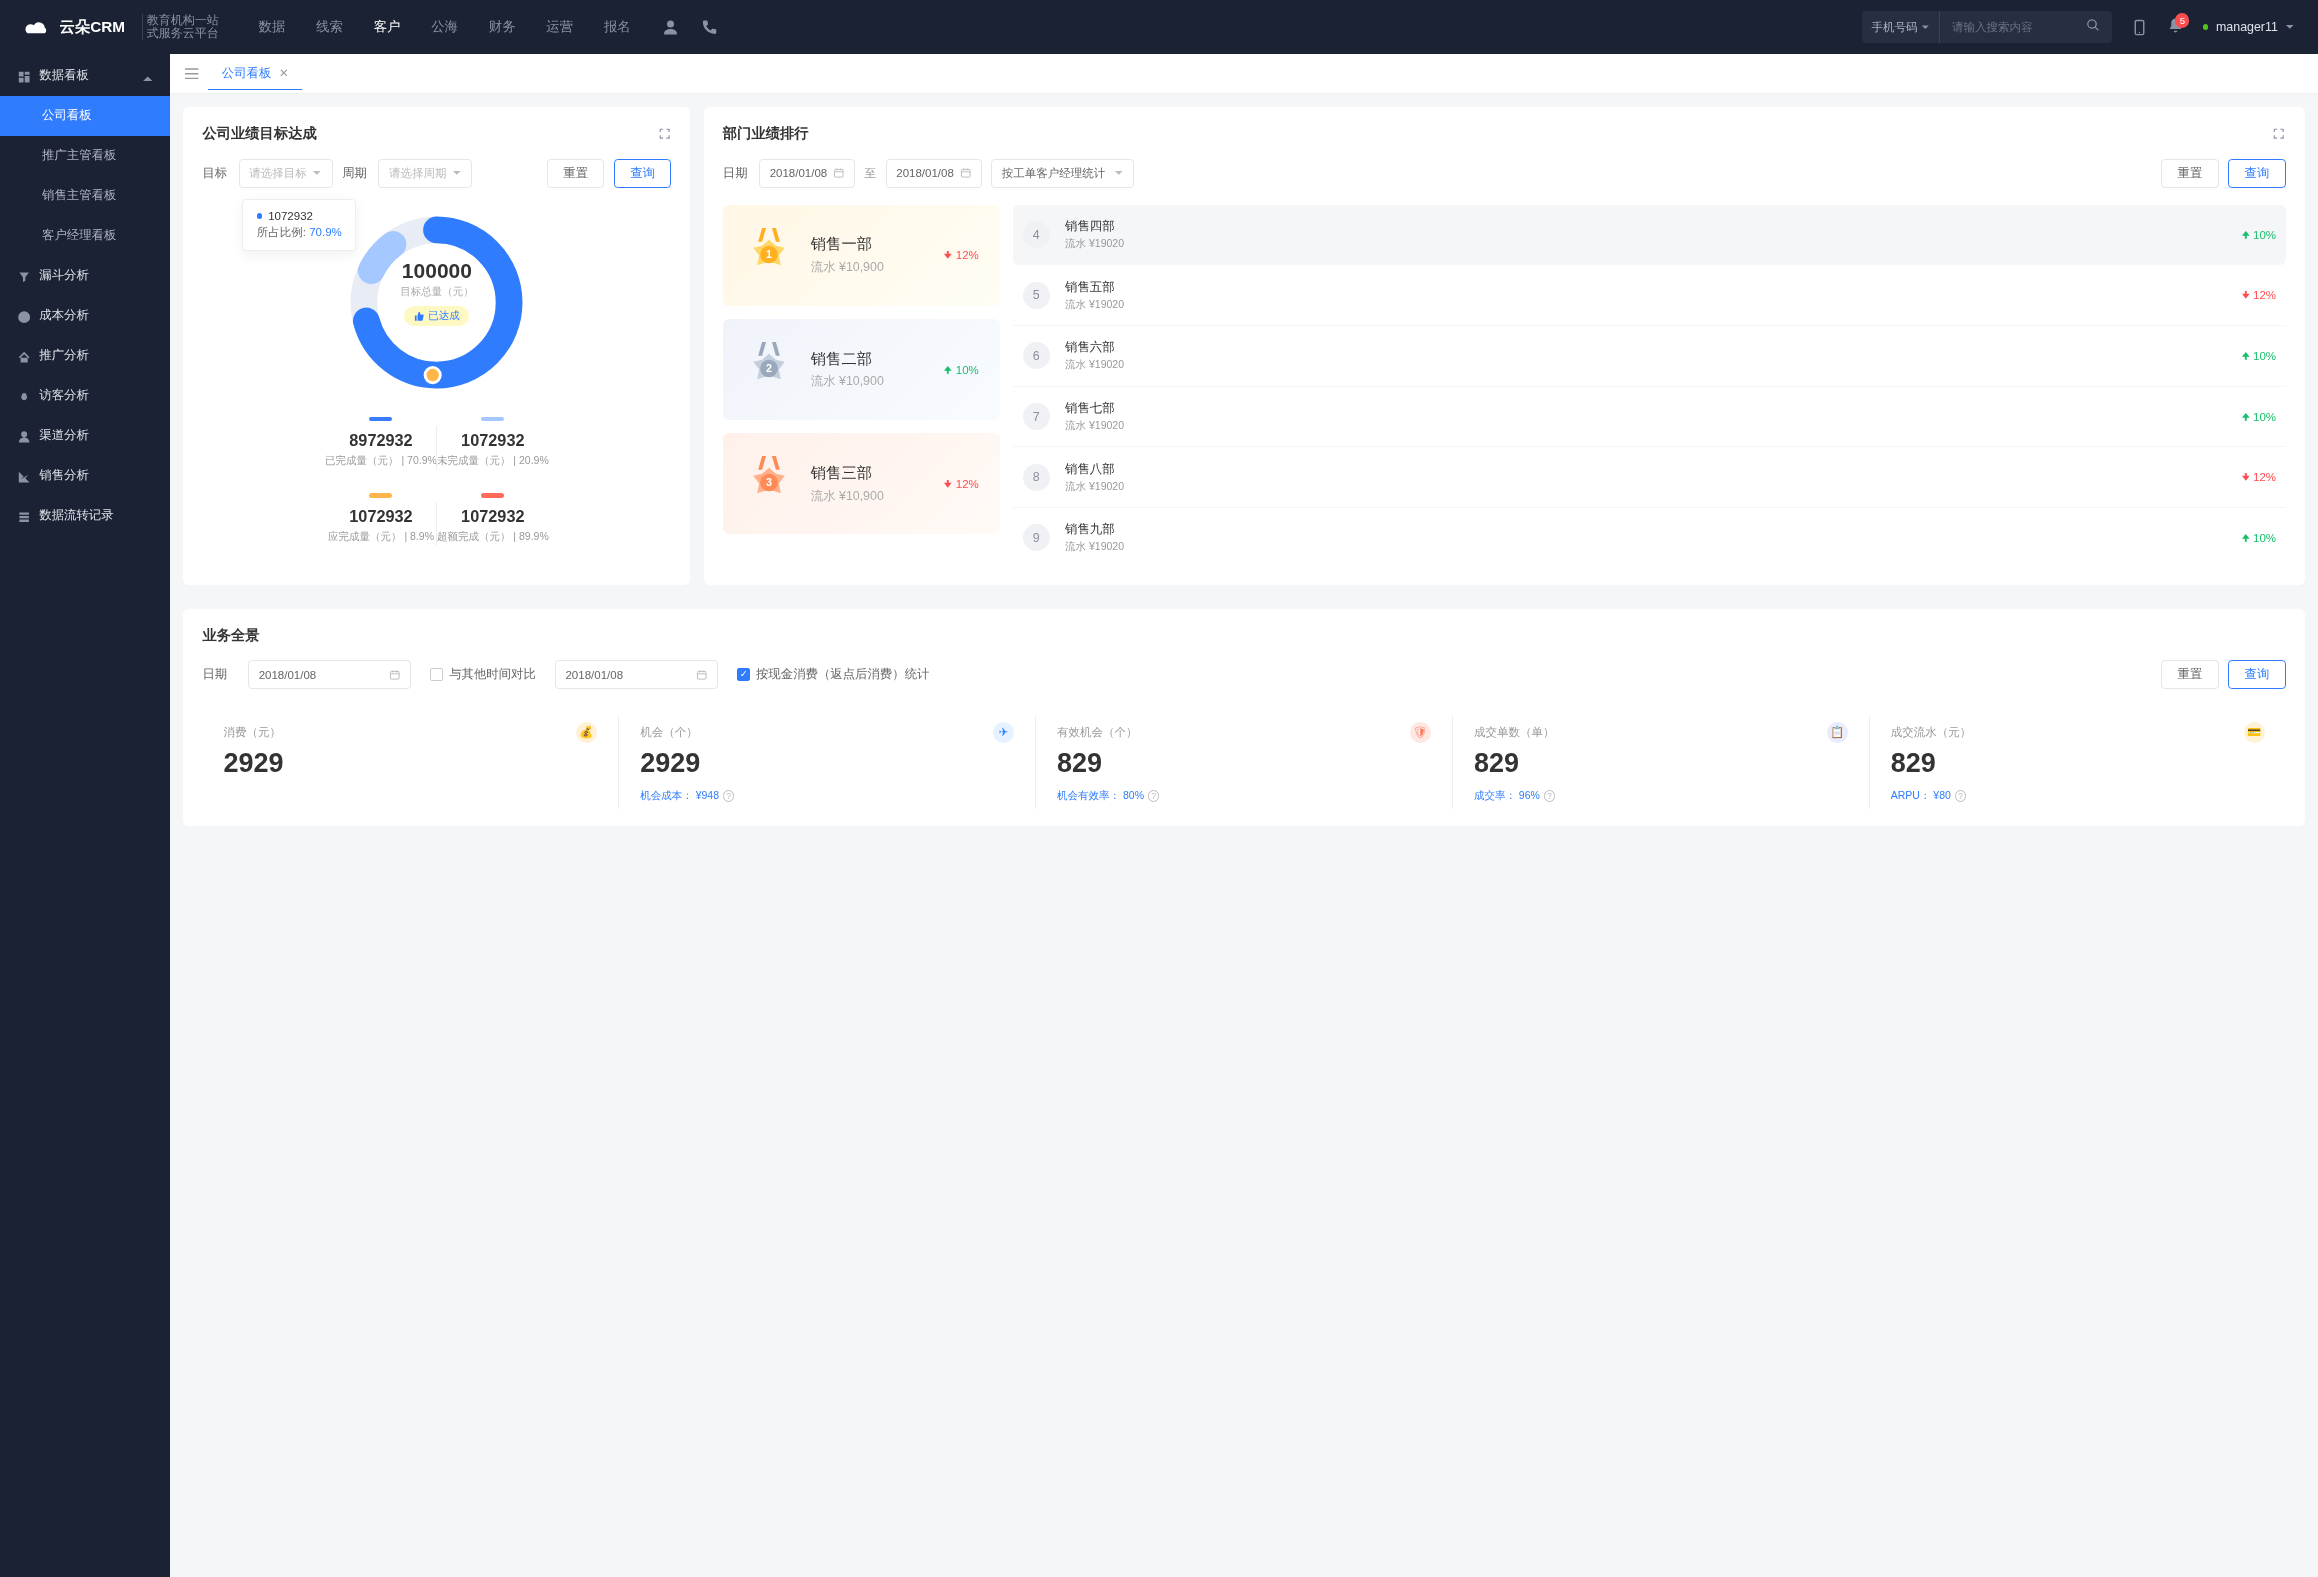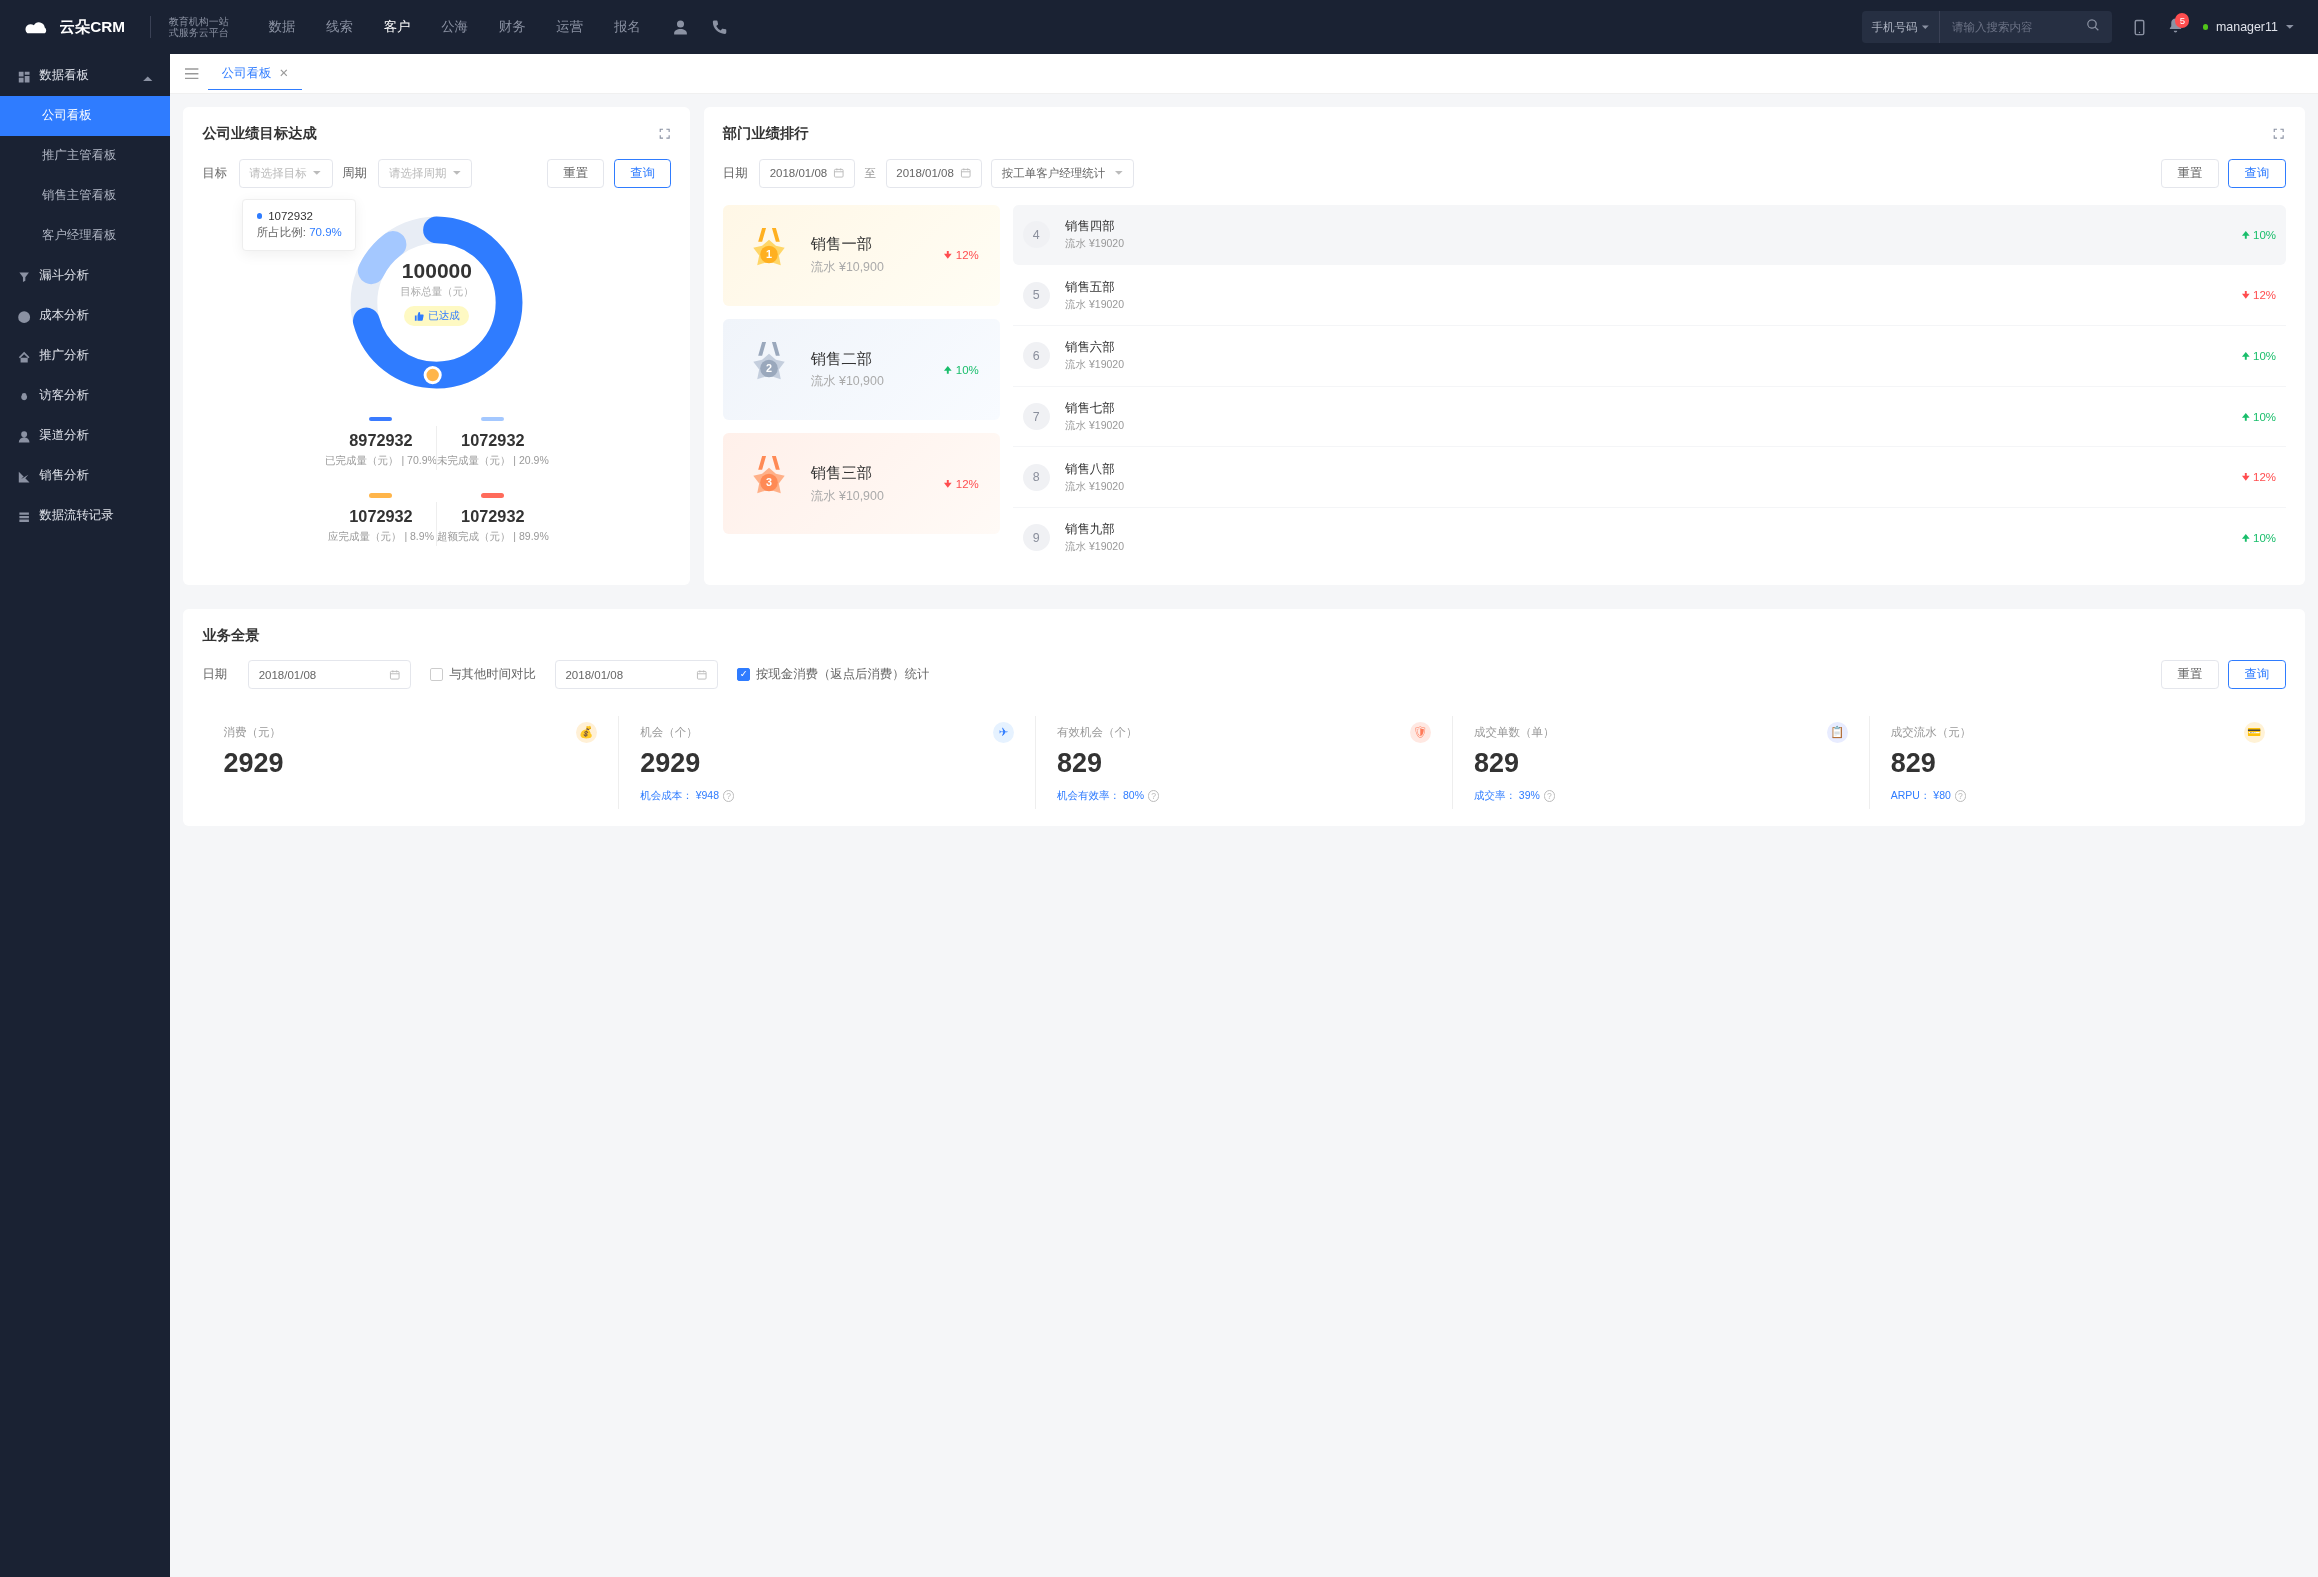--- a/index.html
+++ b/index.html
@@ -3,21 +3,21 @@
 <meta charset="utf-8">
 <style>
 * { box-sizing: border-box; margin: 0; padding: 0; }
 body { font-family: -apple-system, BlinkMacSystemFont, "Segoe UI", "PingFang SC", "Microsoft YaHei", sans-serif; background: #f5f6f8; font-size: 12.4px; color: #333; }
 
 
 .top-header { height: 54px; background: #1a2233; display: flex; align-items: center; padding: 0 23px; color: #fff; }
 .logo-area { display: flex; align-items: center; gap: 7.6px; margin-right: 38px; }
 .logo-cloud { width: 29px; height: 19px; }
 .logo-text { font-size: 15.3px; font-weight: 600; }
-.logo-sub { font-size: 10px; color: #8b92a3; line-height: 1.1; margin-left: 17px; border-left: 1px solid #3a4155; padding-left: 18px; }
+.logo-sub { font-size: 12px; color: #8b92a3; line-height: 1.1; margin-left: 9px; border-left: 1px solid #3a4155; padding-left: 4px; }
 .top-nav { display: flex; gap: 27px; }
 .top-nav-item { color: #8b92a3; cursor: pointer; font-size: 13.4px; padding: 5.7px 1.9px; }
 .top-nav-item.active { color: #fff; }
 .top-icons { display: flex; gap: 21px; margin-left: 29px; }
 .top-icon { width: 17px; height: 17px; fill: #8b92a3; cursor: pointer; }
 .top-right { margin-left: auto; display: flex; align-items: center; gap: 19px; }
 .search-wrap { display: flex; align-items: center; background: #262f42; border-radius: 3.8px; height: 32.5px; }
 .search-select { color: #aeb4c2; padding: 0 9.6px; border-right: 1px solid #3a4155; height: 100%; display: flex; align-items: center; gap: 3.8px; font-size: 11.5px; cursor: pointer; }
 .search-input { background: transparent; border: none; outline: none; color: #fff; padding: 0 11.5px; width: 134px; font-size: 11.5px; }
 .search-input::placeholder { color: #6b7285; }
@@ -595,21 +595,21 @@
                 <span class="help">?</span>
               </div>
             </div>
             <div class="ov-stat">
               <div class="ov-head">
                 <span>成交单数（单）</span>
                 <div class="ov-icon" style="background:#e8ecff;color:#5b6cff">📋</div>
               </div>
               <div class="ov-val">829</div>
               <div class="ov-sub">
-                <span>成交率： 39%</span>
+                <span>成交率： 96%</span>
                 <span class="help">?</span>
               </div>
             </div>
             <div class="ov-stat">
               <div class="ov-head">
                 <span>成交流水（元）</span>
                 <div class="ov-icon" style="background:#fff2d6;color:#ffb54a">💳</div>
               </div>
               <div class="ov-val">829</div>
               <div class="ov-sub">

